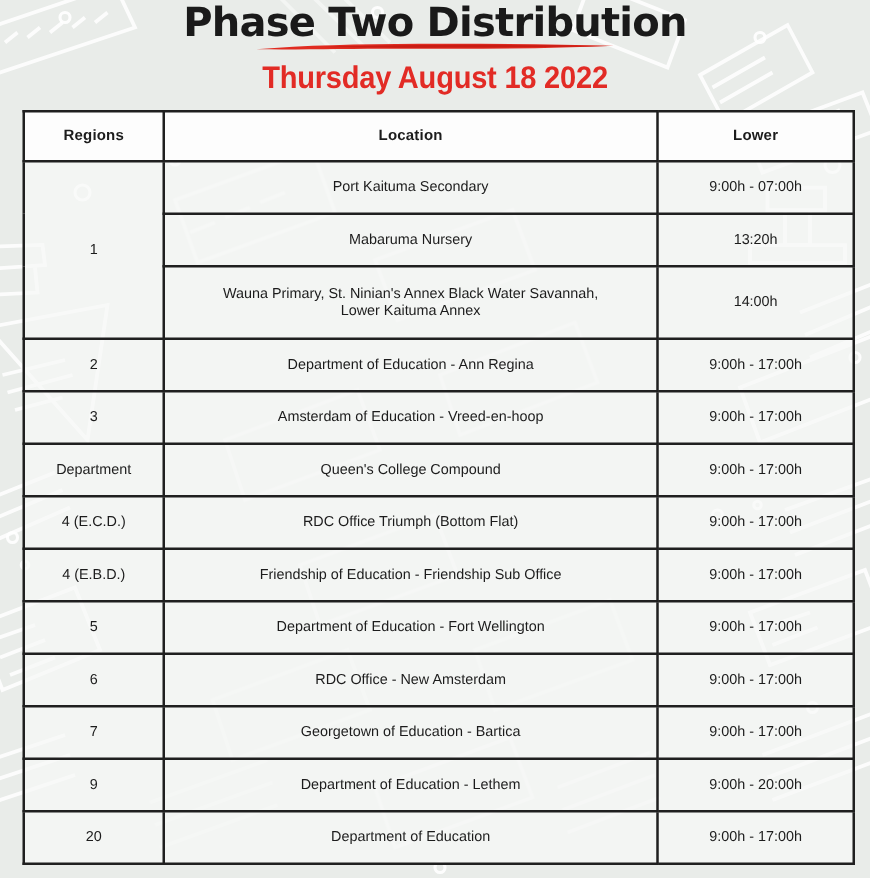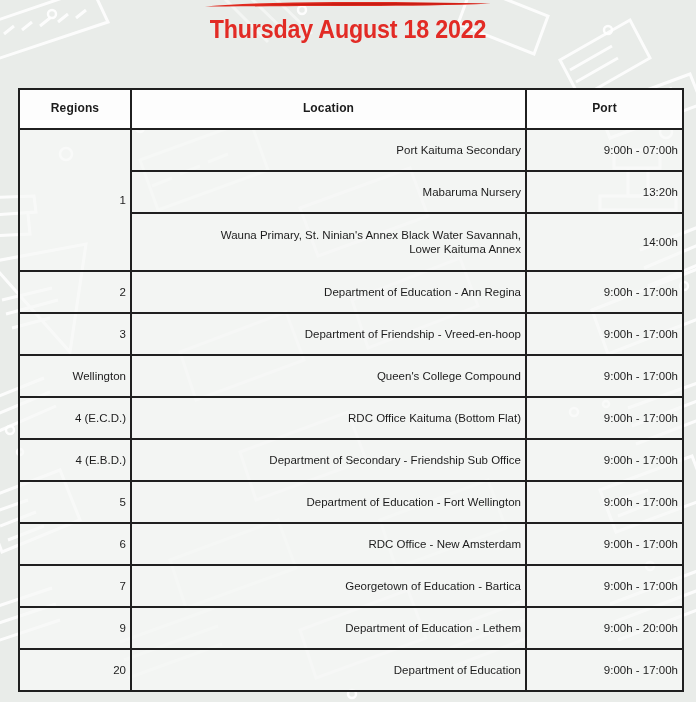--- a/index.html
+++ b/index.html
@@ -95,21 +95,20 @@
     background: #fdfdfd;
     font-weight: bold;
     font-size: 12px;
     height: 38px;
     letter-spacing: 0.15px;
   }
   #schedule-table tbody td {
     background: rgba(246, 248, 246, 0.72);
     height: 40px;
     font-weight: normal;
-    text-align: right;
   }
   #schedule-table tbody td.region-cell {
     font-weight: normal;
   }
   #schedule-table tbody tr.tall-row td {
     height: 56px;
   }
   .col-regions { width: 112px; }
   .col-location { width: 395px; }
   .col-time { width: 157px; }
@@ -188,41 +187,42 @@
       <circle cx="608" cy="30" r="4"></circle>
       <circle cx="302" cy="10" r="4"></circle>
       <circle cx="574" cy="412" r="4"></circle>
       <circle cx="606" cy="404" r="3"></circle>
       <circle cx="650" cy="566" r="4"></circle>
       <circle cx="352" cy="694" r="4"></circle>
     </g>
   </svg>
 
   <div id="header">
+    <div id="poster-title">Phase Two Distribution</div>
     <div id="title-underline-wrap">
       <svg id="title-underline" width="290" height="12" viewBox="0 0 290 12" xmlns="http://www.w3.org/2000/svg" aria-hidden="true">
         <path d="M2 7.4 C 40 4.2, 84 3.3, 132 3.0 C 186 2.7, 240 3.4, 288 4.6 C 240 6.8, 186 7.3, 132 7.0 C 84 6.7, 40 7.9, 2 7.4 Z" fill="#e02b20"></path>
         <path d="M56 5.6 C 120 3.6, 210 3.4, 284 4.8 C 210 6.2, 120 6.6, 56 5.6 Z" fill="#c81d14"></path>
       </svg>
     </div>
     <div id="poster-date">Thursday August 18 2022</div>
   </div>
 
   <div id="schedule-table-wrap">
     <table id="schedule-table">
       <colgroup>
         <col class="col-regions">
         <col class="col-location">
         <col class="col-time">
       </colgroup>
       <thead>
         <tr>
           <th>Regions</th>
           <th>Location</th>
-          <th>Port</th>
+          <th>Lower</th>
         </tr>
       </thead>
       <tbody id="schedule-body">
           <tr>
             <td class="region-cell" rowspan="3">1</td>
             <td class="location-cell">Port Kaituma Secondary</td>
             <td class="time-cell">9:00h - 07:00h</td>
           </tr>
           <tr>
             <td class="location-cell">Mabaruma Nursery</td>
@@ -232,36 +232,36 @@
             <td class="location-cell"><span>Wauna Primary, St. Ninian's Annex Black Water Savannah,</span><span class="loc-line2">Lower Kaituma Annex</span></td>
             <td class="time-cell">14:00h</td>
           </tr>
           <tr>
             <td class="region-cell">2</td>
             <td class="location-cell">Department of Education - Ann Regina</td>
             <td class="time-cell">9:00h - 17:00h</td>
           </tr>
           <tr>
             <td class="region-cell">3</td>
-            <td class="location-cell">Department of Friendship - Vreed-en-hoop</td>
-            <td class="time-cell">9:00h - 17:00h</td>
-          </tr>
-          <tr>
-            <td class="region-cell">Wellington</td>
+            <td class="location-cell">Amsterdam of Education - Vreed-en-hoop</td>
+            <td class="time-cell">9:00h - 17:00h</td>
+          </tr>
+          <tr>
+            <td class="region-cell">Department</td>
             <td class="location-cell">Queen's College Compound</td>
             <td class="time-cell">9:00h - 17:00h</td>
           </tr>
           <tr>
             <td class="region-cell">4 (E.C.D.)</td>
-            <td class="location-cell">RDC Office Kaituma (Bottom Flat)</td>
+            <td class="location-cell">RDC Office Triumph (Bottom Flat)</td>
             <td class="time-cell">9:00h - 17:00h</td>
           </tr>
           <tr>
             <td class="region-cell">4 (E.B.D.)</td>
-            <td class="location-cell">Department of Secondary - Friendship Sub Office</td>
+            <td class="location-cell">Friendship of Education - Friendship Sub Office</td>
             <td class="time-cell">9:00h - 17:00h</td>
           </tr>
           <tr>
             <td class="region-cell">5</td>
             <td class="location-cell">Department of Education - Fort Wellington</td>
             <td class="time-cell">9:00h - 17:00h</td>
           </tr>
           <tr>
             <td class="region-cell">6</td>
             <td class="location-cell">RDC Office - New Amsterdam</td>

